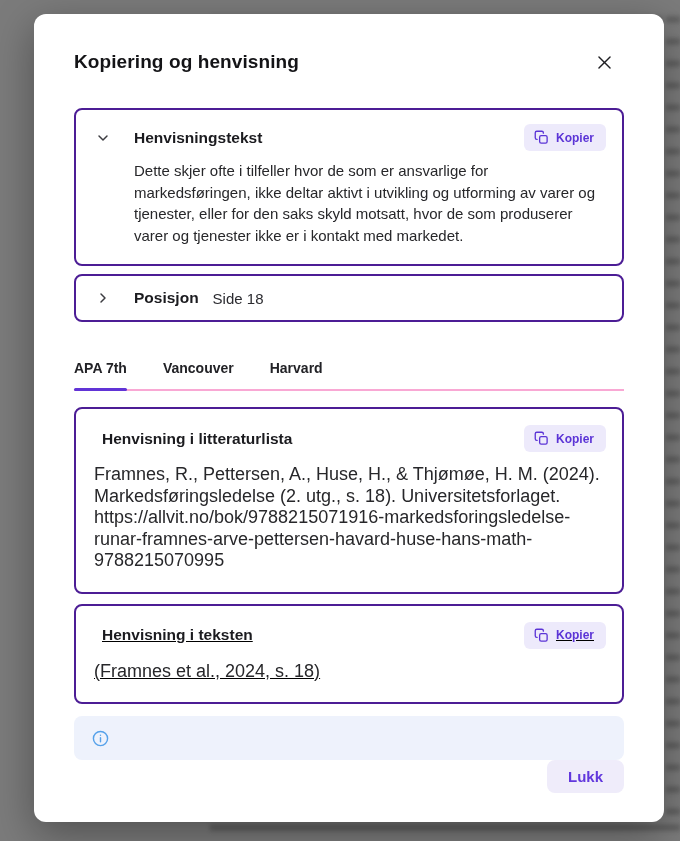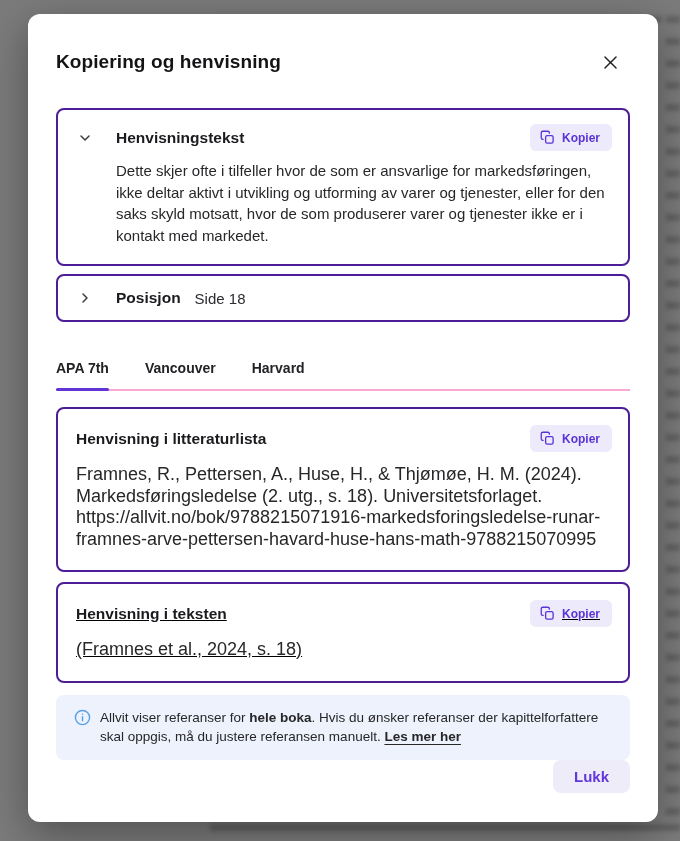--- a/index.html
+++ b/index.html
@@ -19,26 +19,26 @@
     filter: blur(2px);
     opacity: .85;
   }
   .bg-lines.top    { left: 210px; top: 16px;  width: 452px; height: 14px; }
   .bg-lines.right  { left: 666px; top: 16px;  width: 14px;  height: 810px; }
   .bg-lines.bottom { left: 210px; top: 824px; width: 470px; height: 17px; }
 
   
   .modal {
     position: absolute;
-    left: 28px; top: 14px;
+    left: 34px; top: 14px;
     width: 630px; height: 808px;
     background: #ffffff;
     border-radius: 12px;
     box-shadow: 0 12px 40px rgba(0,0,0,.35);
-    padding: 34px 28px 30px;
+    padding: 34px 40px 30px;
     display: flex;
     flex-direction: column;
   }
 
   .modal-header {
     display: flex;
     align-items: center;
     justify-content: space-between;
     padding: 0 6px 0 0;
   }
@@ -127,21 +127,21 @@
   }
   .tab.active::after {
     content: "";
     position: absolute; left: 0; right: 0; bottom: -2px;
     height: 3px; background: #6134d6; border-radius: 2px;
   }
 
   
   .card-ref { margin-top: 16px; padding: 16px 16px 20px 18px; }
   .card-ref + .card-ref { margin-top: 10px; text-decoration: underline; }
-  .card-ref .card-head .head-title { margin-left: 0; }
+  .card-ref .card-head .head-title { margin-left: 8px; }
   .card-ref .body-text {
     margin-top: 12px;
     font-size: 18px; line-height: 21.5px;
     color: #27272a;
     max-width: 540px;
     word-break: break-word;
   }
 
   
   .info-box {
@@ -286,20 +286,19 @@
   </div>
 
   <div class="info-box">
     <span class="info-icon-wrap">
       <svg width="17" height="17" viewBox="0 0 24 24" fill="none" stroke="currentColor" stroke-width="2" stroke-linecap="round">
         <circle cx="12" cy="12" r="10"></circle>
         <line x1="12" y1="11" x2="12" y2="16.5"></line>
         <line x1="12" y1="7.2" x2="12" y2="7.3"></line>
       </svg>
     </span>
-    <p class="info-text"><span>Allvit viser referanser for </span><span class="b">hele boka</span><span>. Hvis du ønsker referanser der kapittelforfattere skal oppgis, må du justere referansen manuelt. </span><span class="info-link">Les mer her</span></p>
   </div>
 
   <div class="modal-footer">
     <button class="lukk-btn">Lukk</button>
   </div>
 
 </div>
 
 </body></html>

